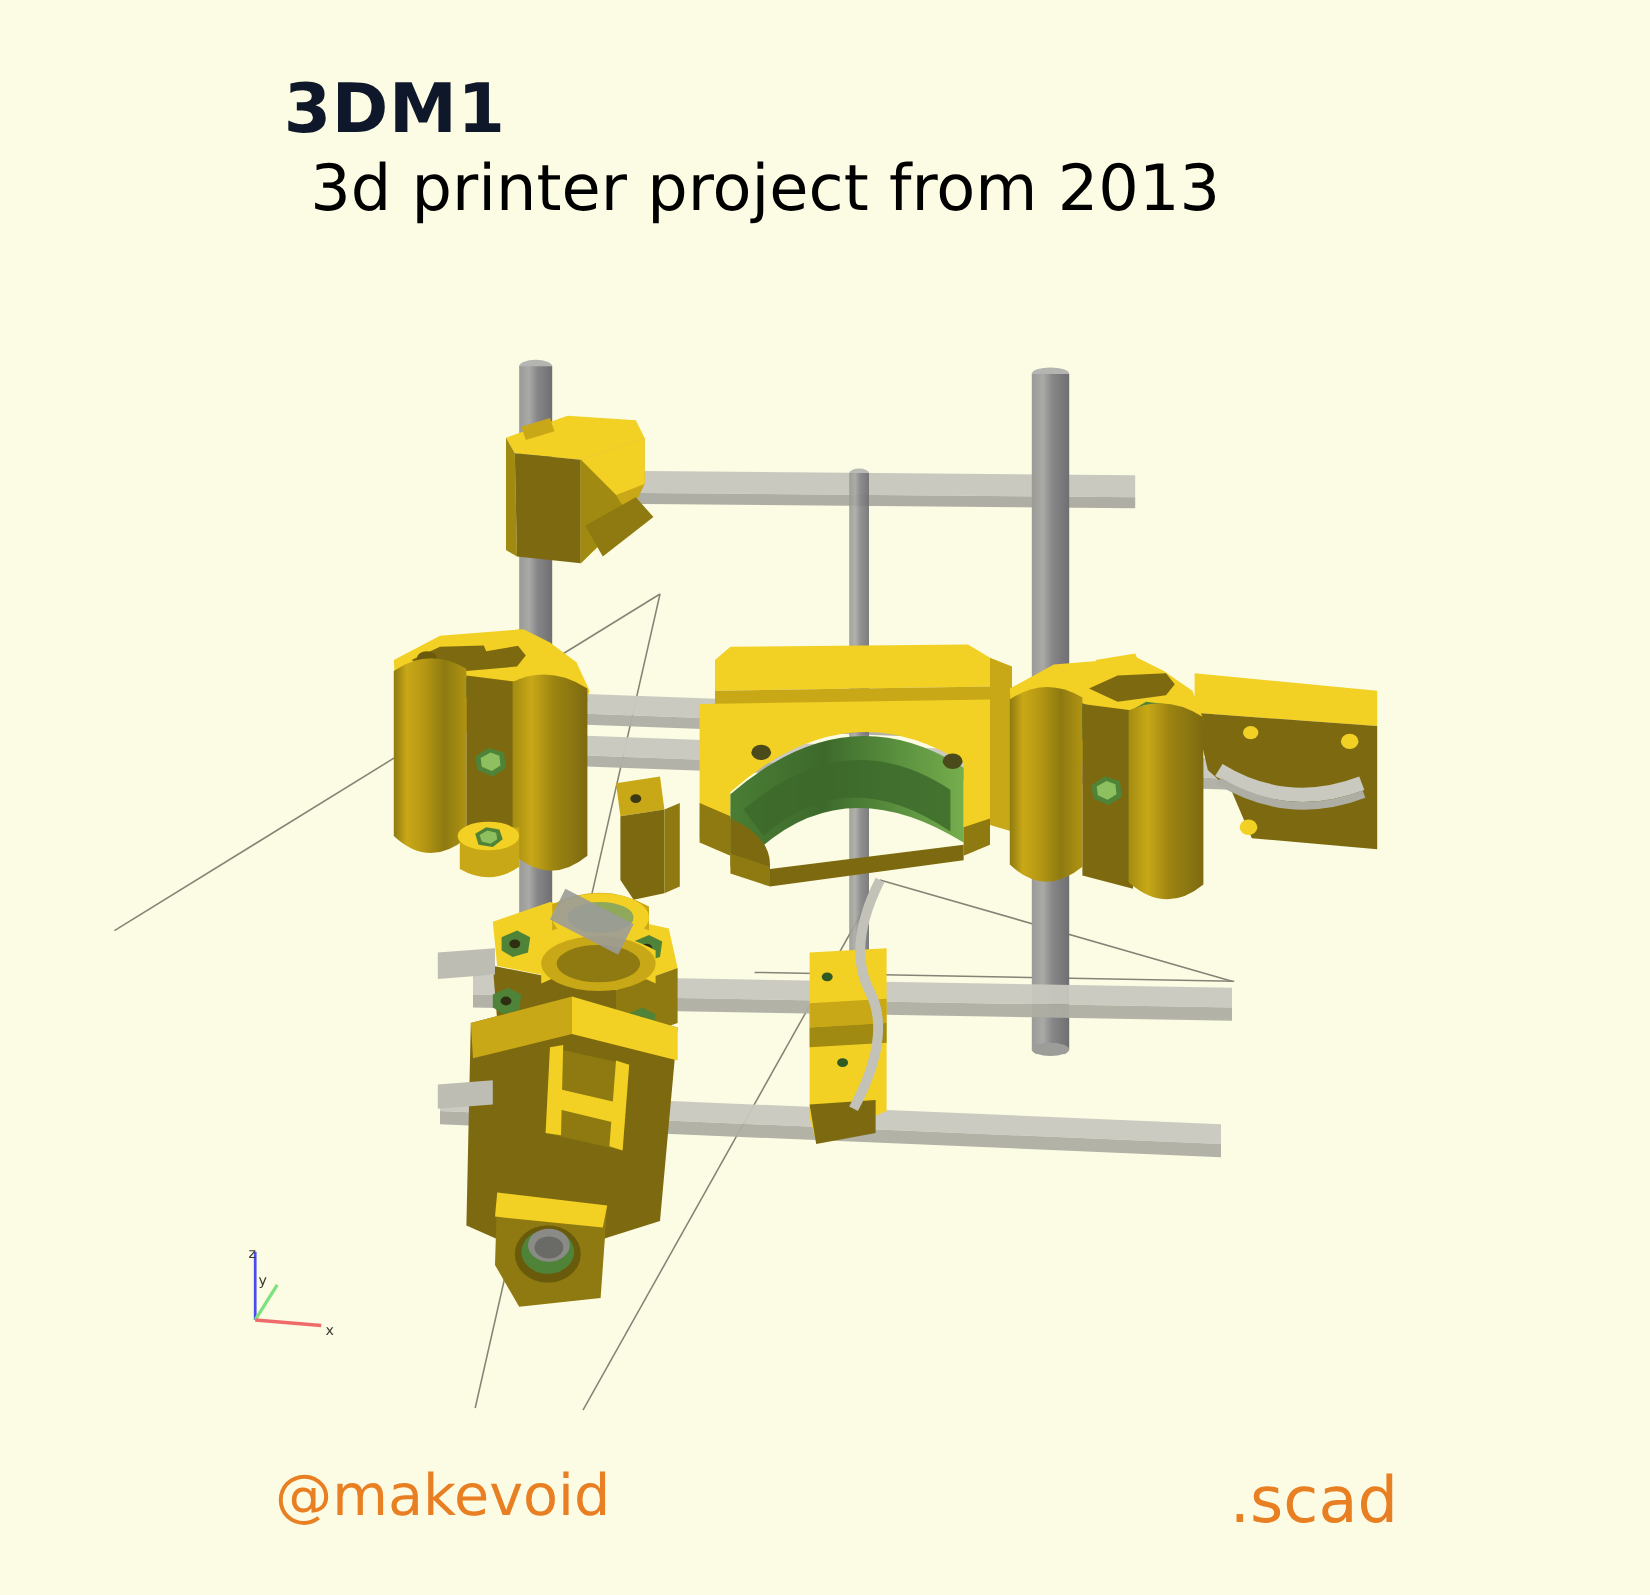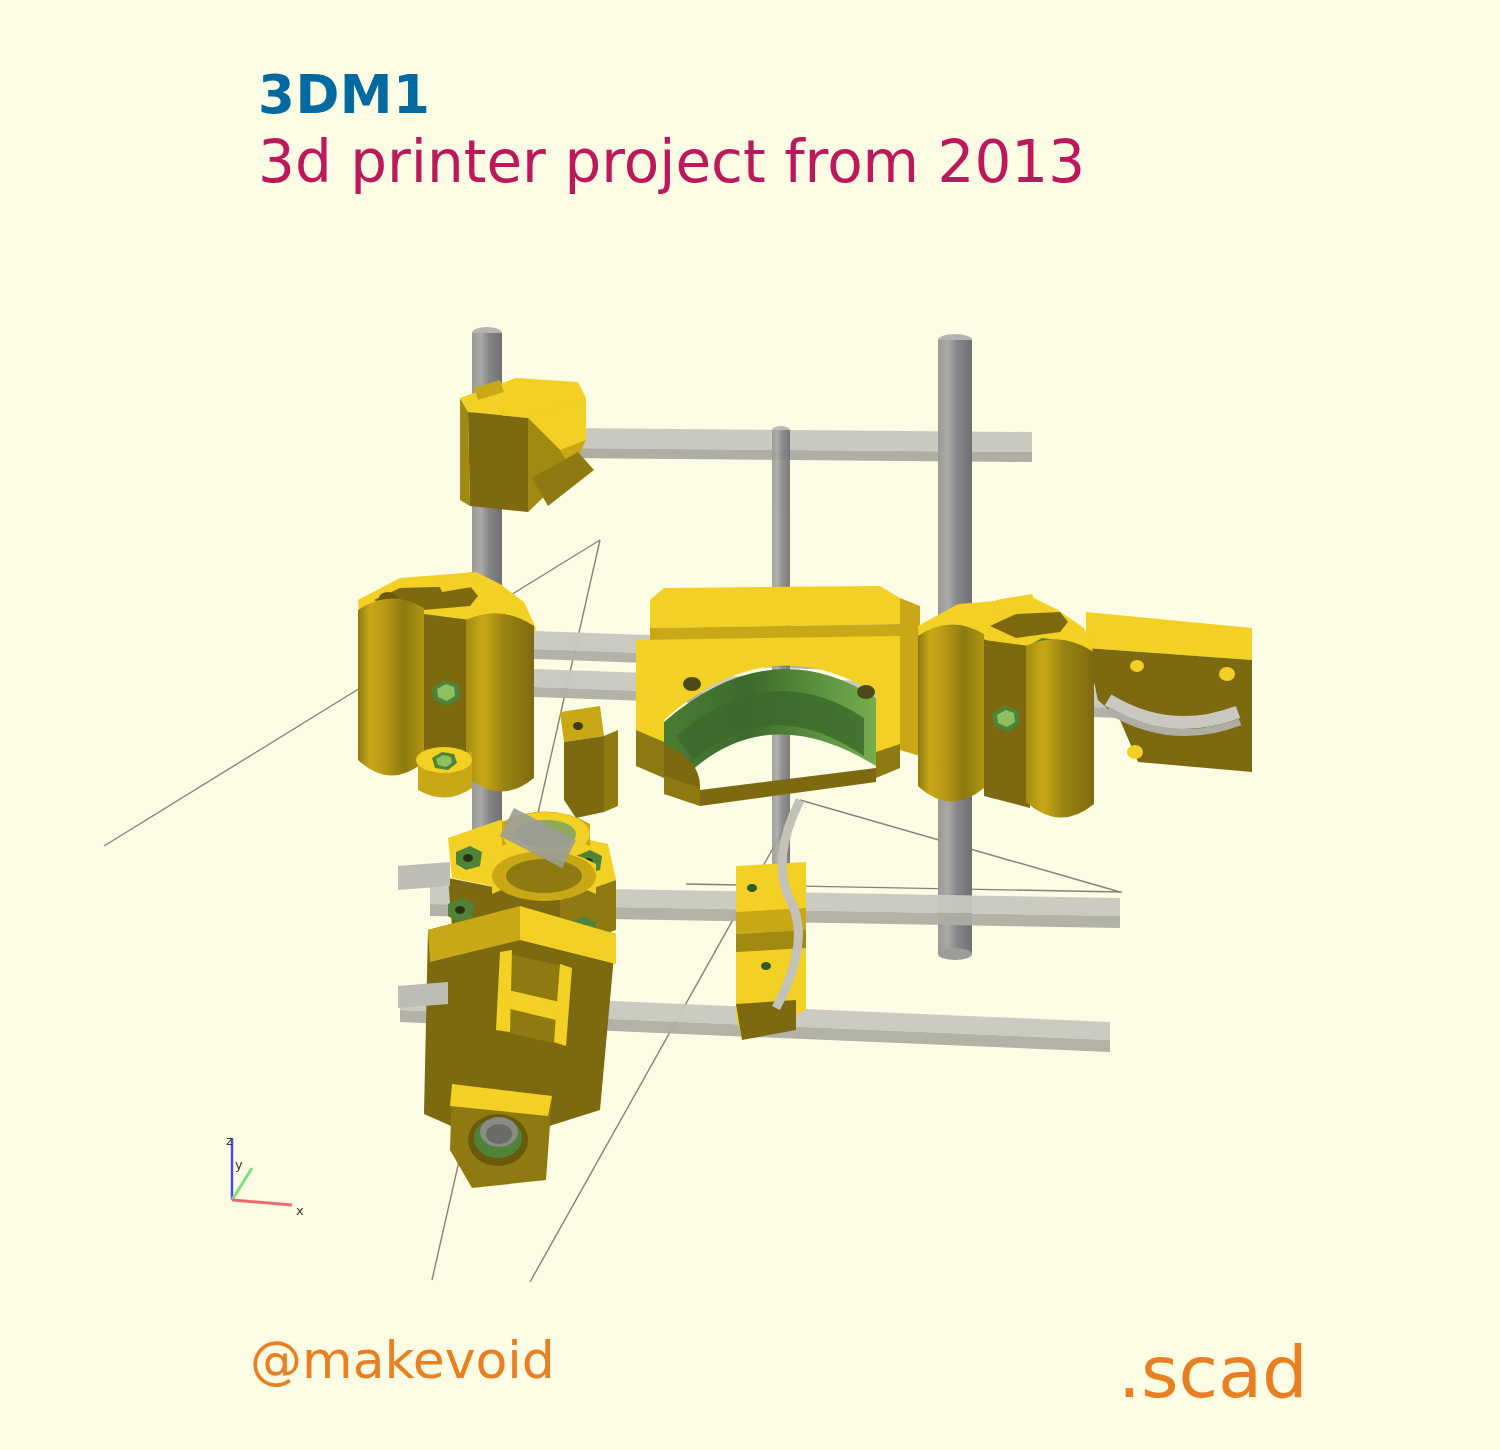--- a/index.html
+++ b/index.html
@@ -14,43 +14,44 @@
   #stage {
     position:relative;
     width:1500px;
     height:1450px;
     background:#fcfce4;
   }
 
   
   .title-block { position:absolute; left:258px; top:68px; }
   #title-main {
-    font-size:53px;
+    font-size:62px;
     font-weight:bold;
-    color:#0369a1;
+    color:#0f172a;
     letter-spacing:0.5px;
     line-height:1.0;
     font-family:"DejaVu Sans", sans-serif;
   }
   #title-sub {
     font-size:58px;
-    color:#be185d;
+    color:#000000;
     line-height:1.15;
     margin-top:8px;
     font-family:"DejaVu Sans", sans-serif;
     white-space:nowrap;
+    margin-left:24px;
   }
   #footer-left {
     position:absolute; left:250px; top:1330px;
     font-size:52px; color:#e87f22;
     font-family:"DejaVu Sans", sans-serif;
   }
   #footer-right {
     position:absolute; left:1118px; top:1330px;
-    font-size:72px; color:#e87f22;
+    font-size:58px; color:#e87f22;
     font-family:"DejaVu Sans", sans-serif;
   }
 
   
   #viewport { position:absolute; left:0; top:0; width:1500px; height:1450px; }
   #viewport svg { display:block; }
 
   
   .axis-label {
     position:absolute;

